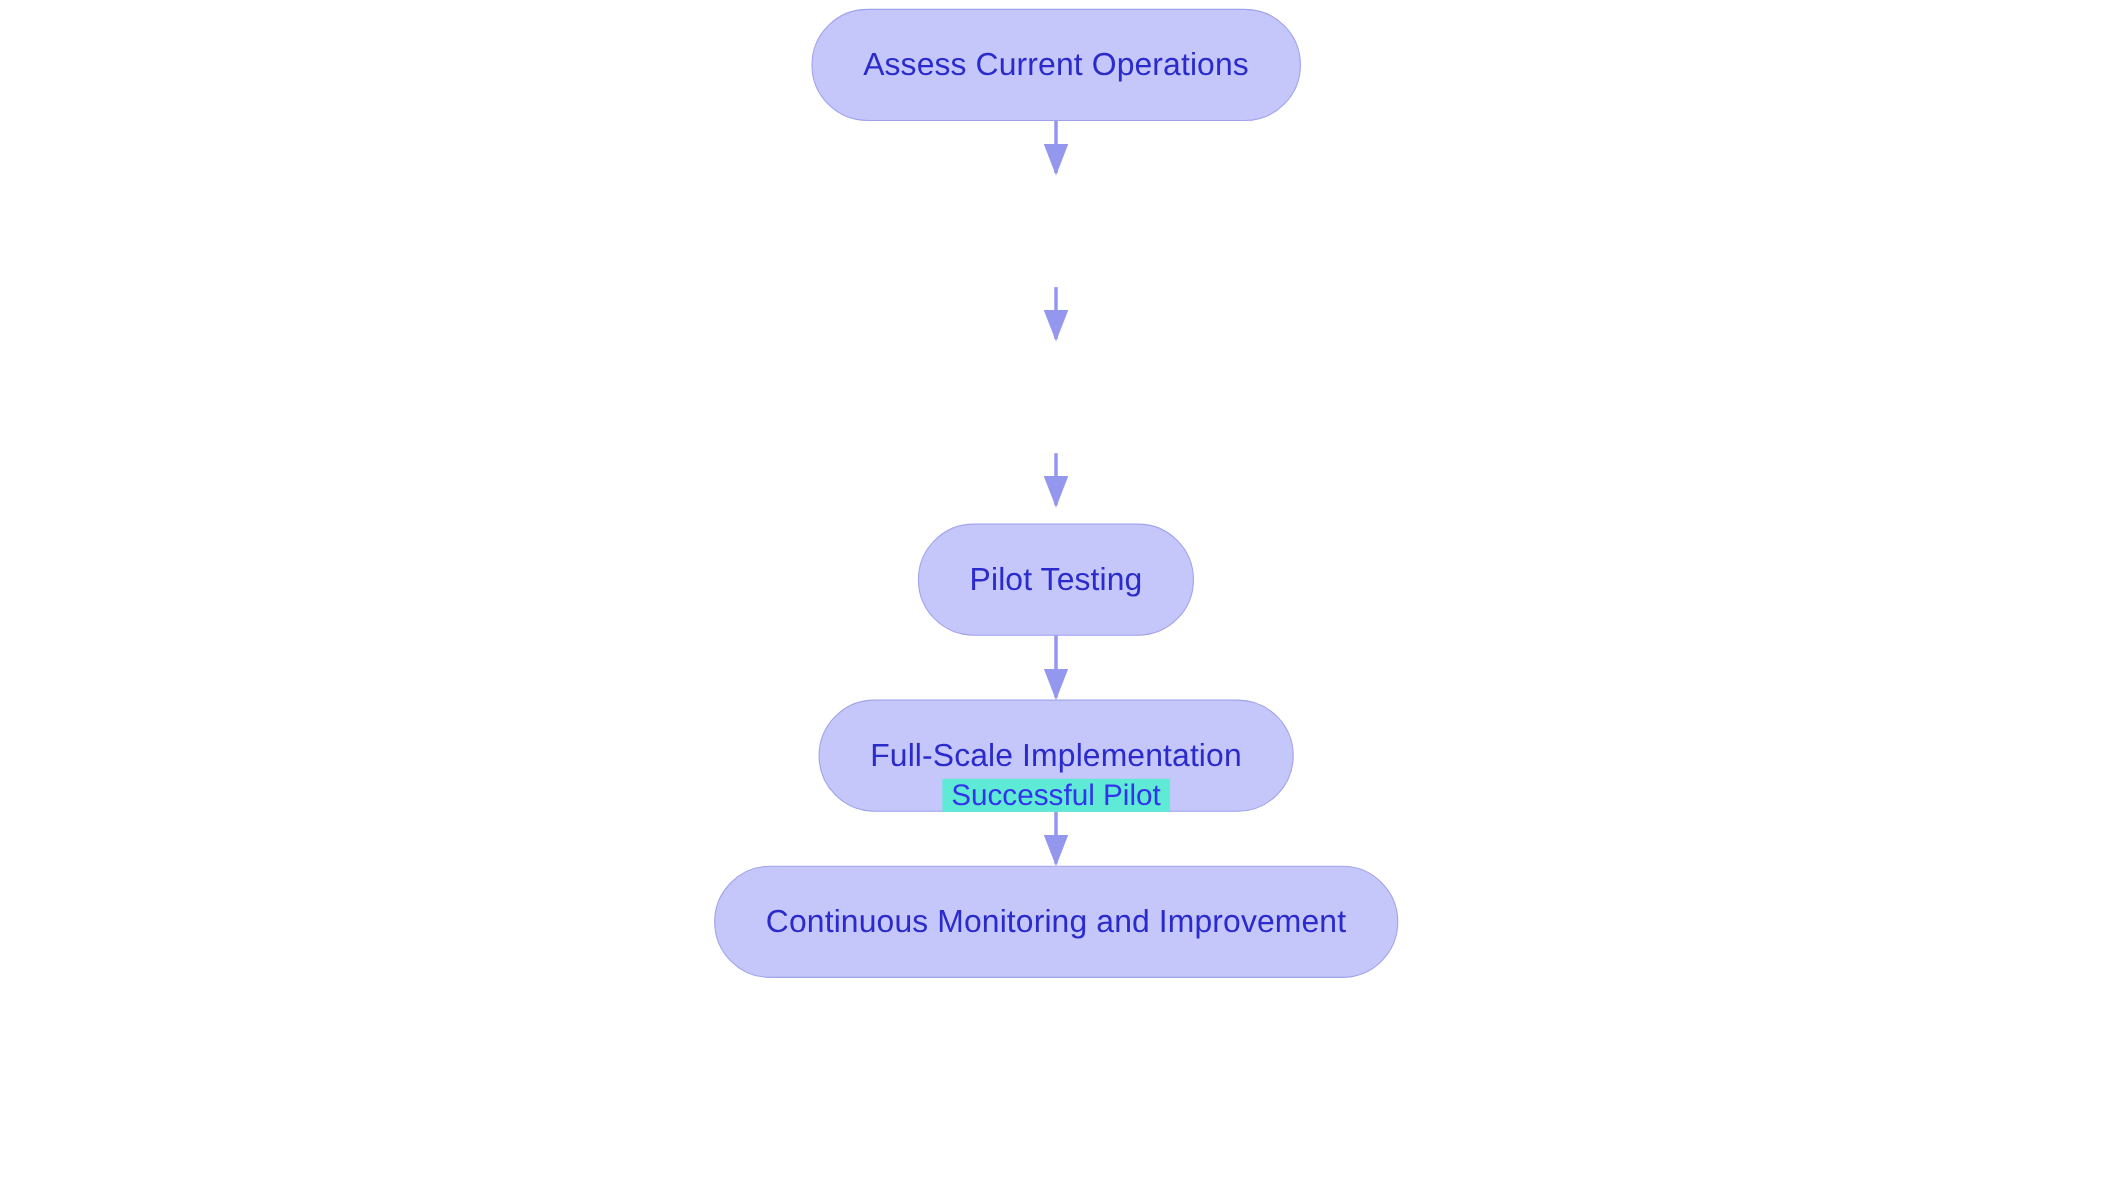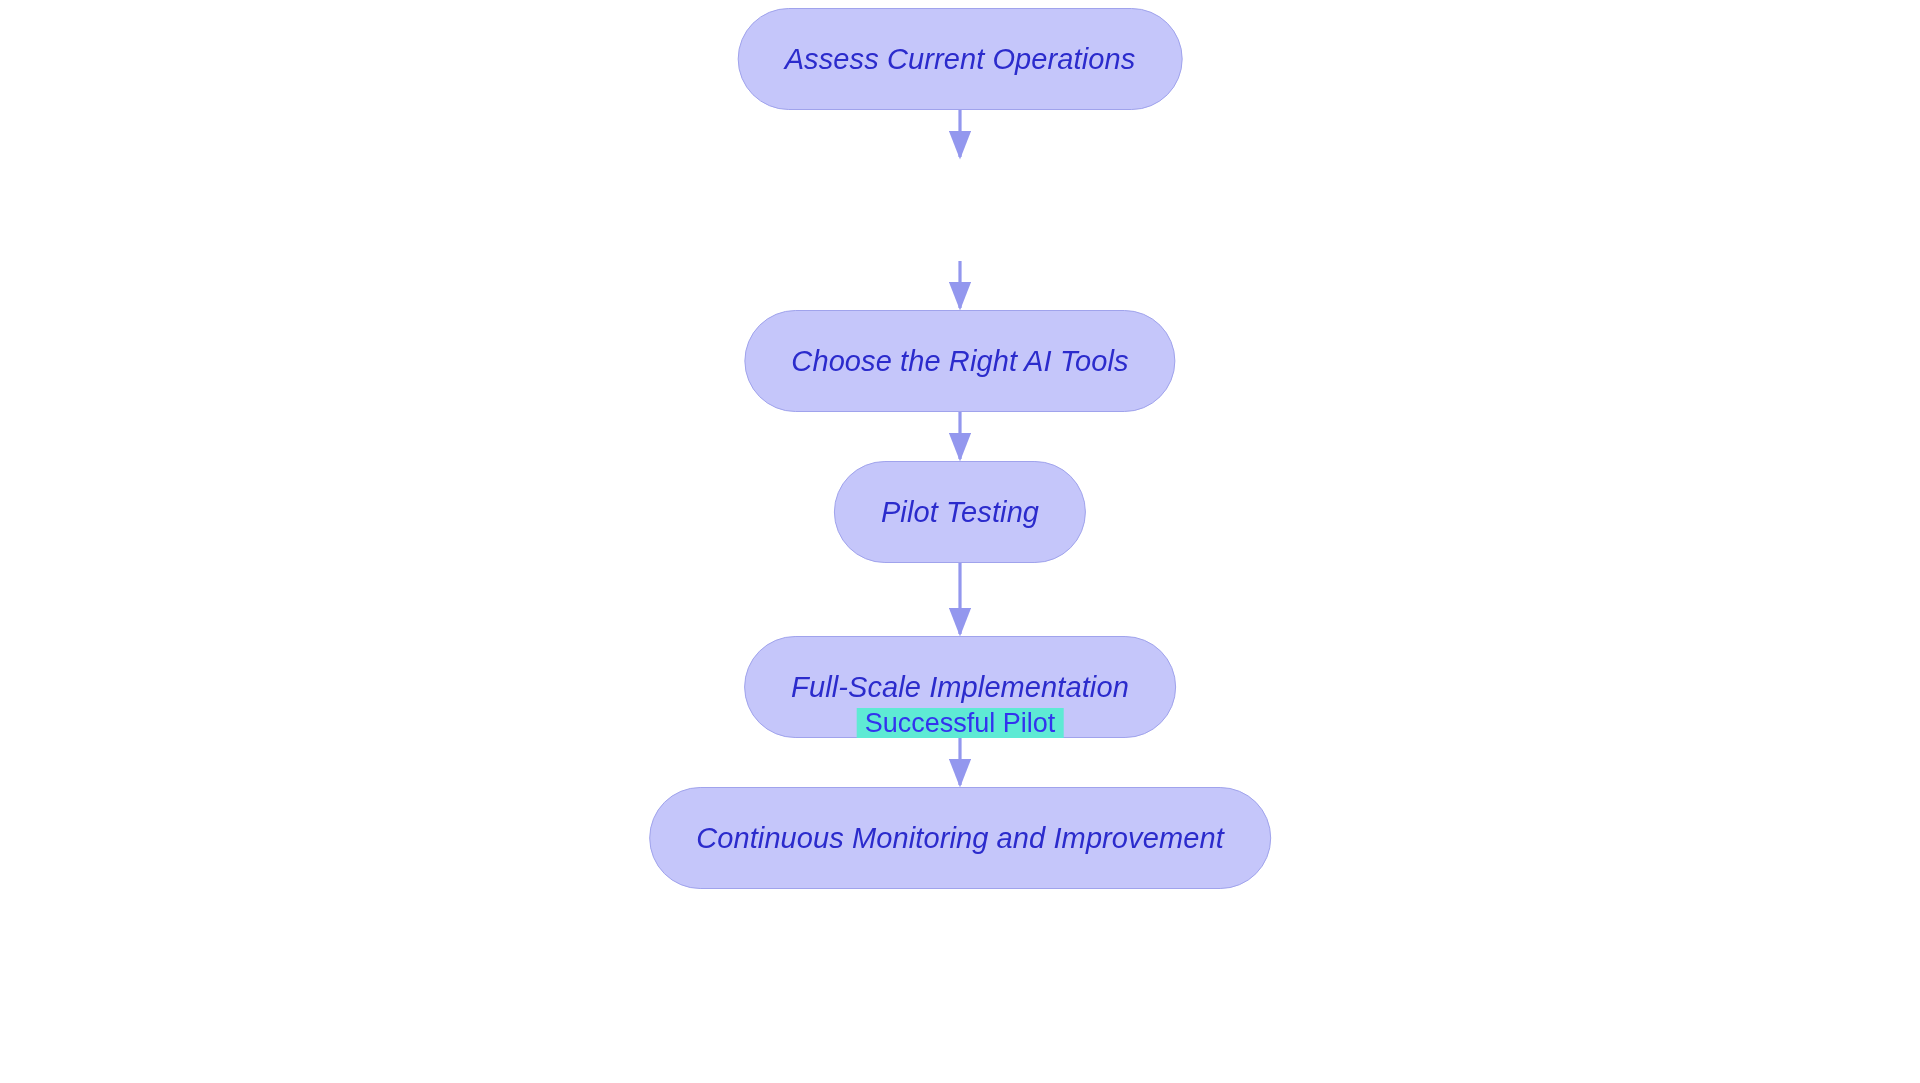--- a/index.html
+++ b/index.html
@@ -57,28 +57,27 @@
     padding: 0 46px;
     white-space: nowrap;
   }
 
   .flow-node .node-label {
     font-size: 29px;
     line-height: 1;
     color: #2b2bcc;
     letter-spacing: 0.1px;
     font-weight: 400;
-    font-style: italic;
   }
 
   
   .n0 { top: 8px; }
   .n1 { top: 159px; }
   .n2 { top: 310px; }
-  .n3 { top: 461px; }
+  .n3 { top: 476px; }
   .n4 { top: 636px; }
   .n5 { top: 787px; }
 
   
   .edge-label {
     position: absolute;
     left: 50%;
     transform: translateX(-50%);
     z-index: 3;
     background: #5eead4;
@@ -113,23 +112,20 @@
     <line x1="960" y1="738" x2="960" y2="785" stroke="#9397ee" stroke-width="3.2" marker-end="url(#arrowhead)"></line>
   </svg>
 
   <div id="node-layer">
 
     <div class="flow-node n0">
       <span class="node-label">Assess Current Operations</span>
     </div>
 
 
-    <div class="flow-node n2">
-      <span class="node-label">Choose the Right AI Tools</span>
-    </div>
 
     <div class="flow-node n3">
       <span class="node-label">Pilot Testing</span>
     </div>
 
     <div class="flow-node n4">
       <span class="node-label">Full-Scale Implementation</span>
     </div>
 
     <div class="flow-node n5">

